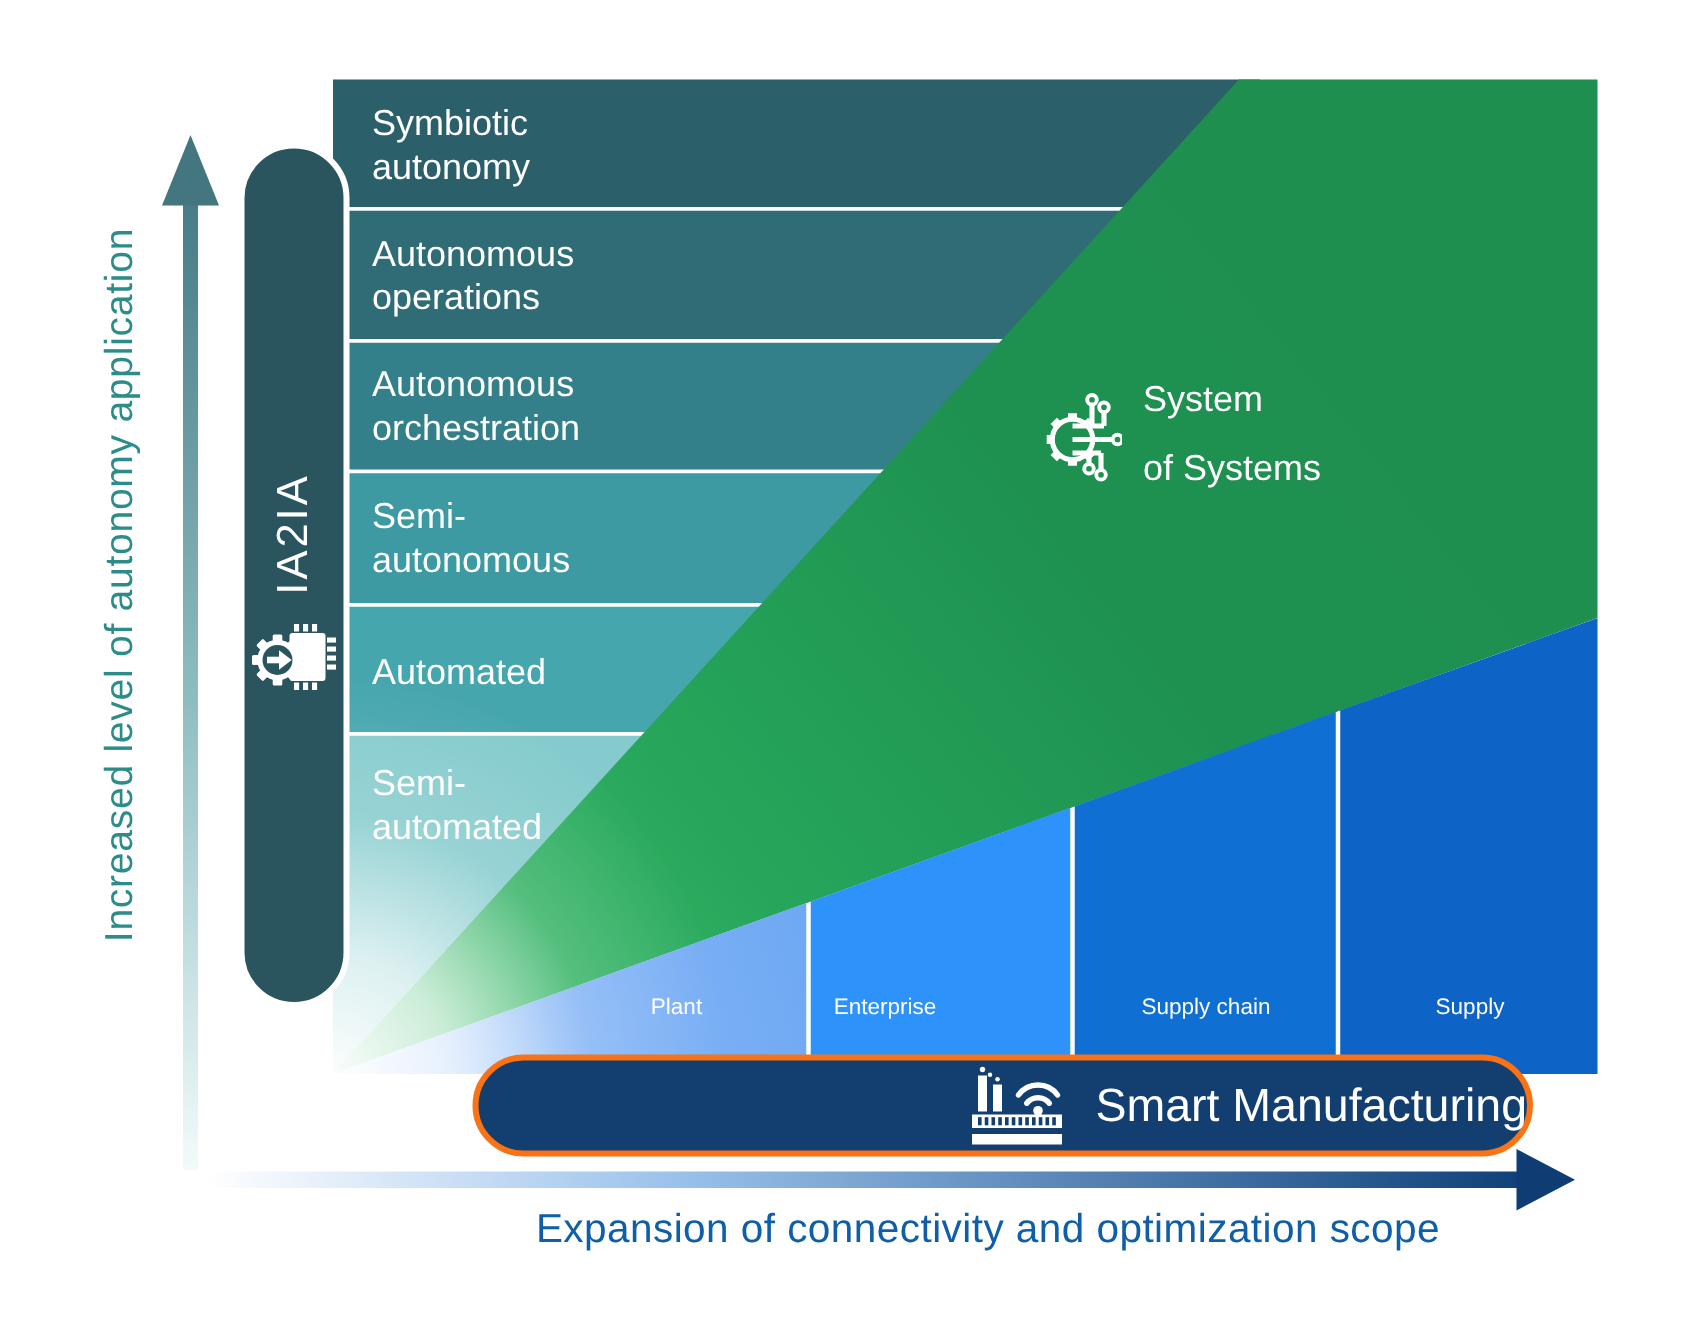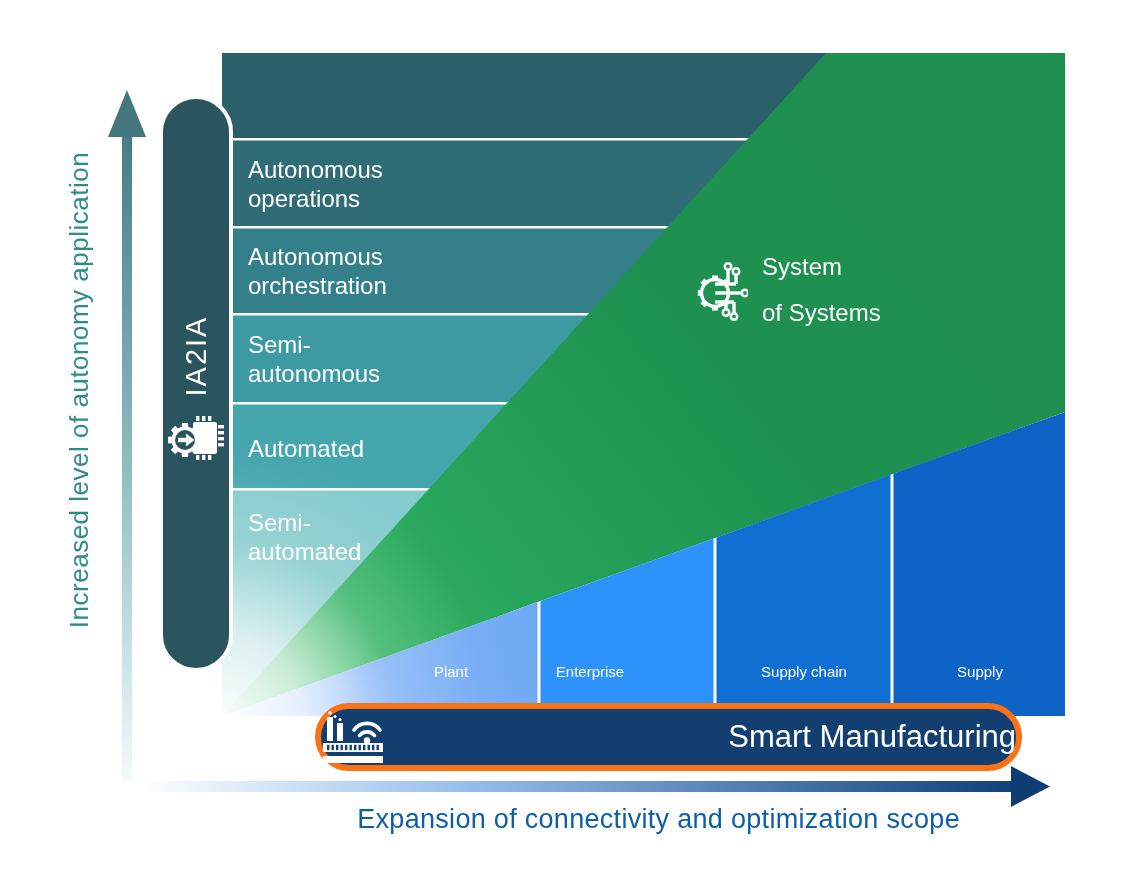--- a/index.html
+++ b/index.html
@@ -48,22 +48,22 @@
   }
   .ia2ia-label{
     position:absolute;left:50%;top:257px;transform:translate(-50%,-50%) rotate(-90deg);
     color:#ffffff;font-size:29px;letter-spacing:2px;white-space:nowrap;
   }
   .ia2ia-icon{position:absolute;left:50%;top:315px;transform:translateX(-50%);width:58px;height:52px;}
 
   
   .sm-pill{
     position:absolute;left:315px;top:703px;width:707px;height:68px;
-    background:#123E70;border:6px solid #f97316;border-radius:40px;
-    box-sizing:border-box;display:flex;align-items:center;justify-content:space-between;gap:20px;
+    background:#123E70;border:4px solid #f97316;border-radius:40px;
+    box-sizing:border-box;display:flex;align-items:center;justify-content:flex-end;gap:20px;
   }
   .sm-icon{width:64px;height:54px;flex:0 0 auto;}
   .sm-text{color:#ffffff;font-size:31px;white-space:nowrap;}
 </style>
 </head>
 <body>
 
 <div class="canvas">
 
   <svg class="chart-svg" viewBox="0 0 1130 878">
@@ -118,20 +118,22 @@
     <rect x="122" y="133" width="10" height="647" fill="url(#gradV)"></rect>
     <polygon points="127,90 108,137 146,137" fill="#43767F"></polygon>
 
     <rect x="138" y="781" width="874" height="11" fill="url(#gradH)"></rect>
     <polygon points="1050,786.5 1011,766 1011,807" fill="#0E3C73"></polygon>
   </svg>
 
   <div class="y-axis-label">Increased level of autonomy application</div>
   <div class="x-axis-label">Expansion of connectivity and optimization scope</div>
 
+  <div class="lvl-label lvl-0">Symbiotic
+autonomy</div>
   <div class="lvl-label lvl-1">Autonomous
 operations</div>
   <div class="lvl-label lvl-2">Autonomous
 orchestration</div>
   <div class="lvl-label lvl-3">Semi-
 autonomous</div>
   <div class="lvl-label lvl-4">Automated</div>
   <div class="lvl-label lvl-5">Semi-
 automated</div>
 

